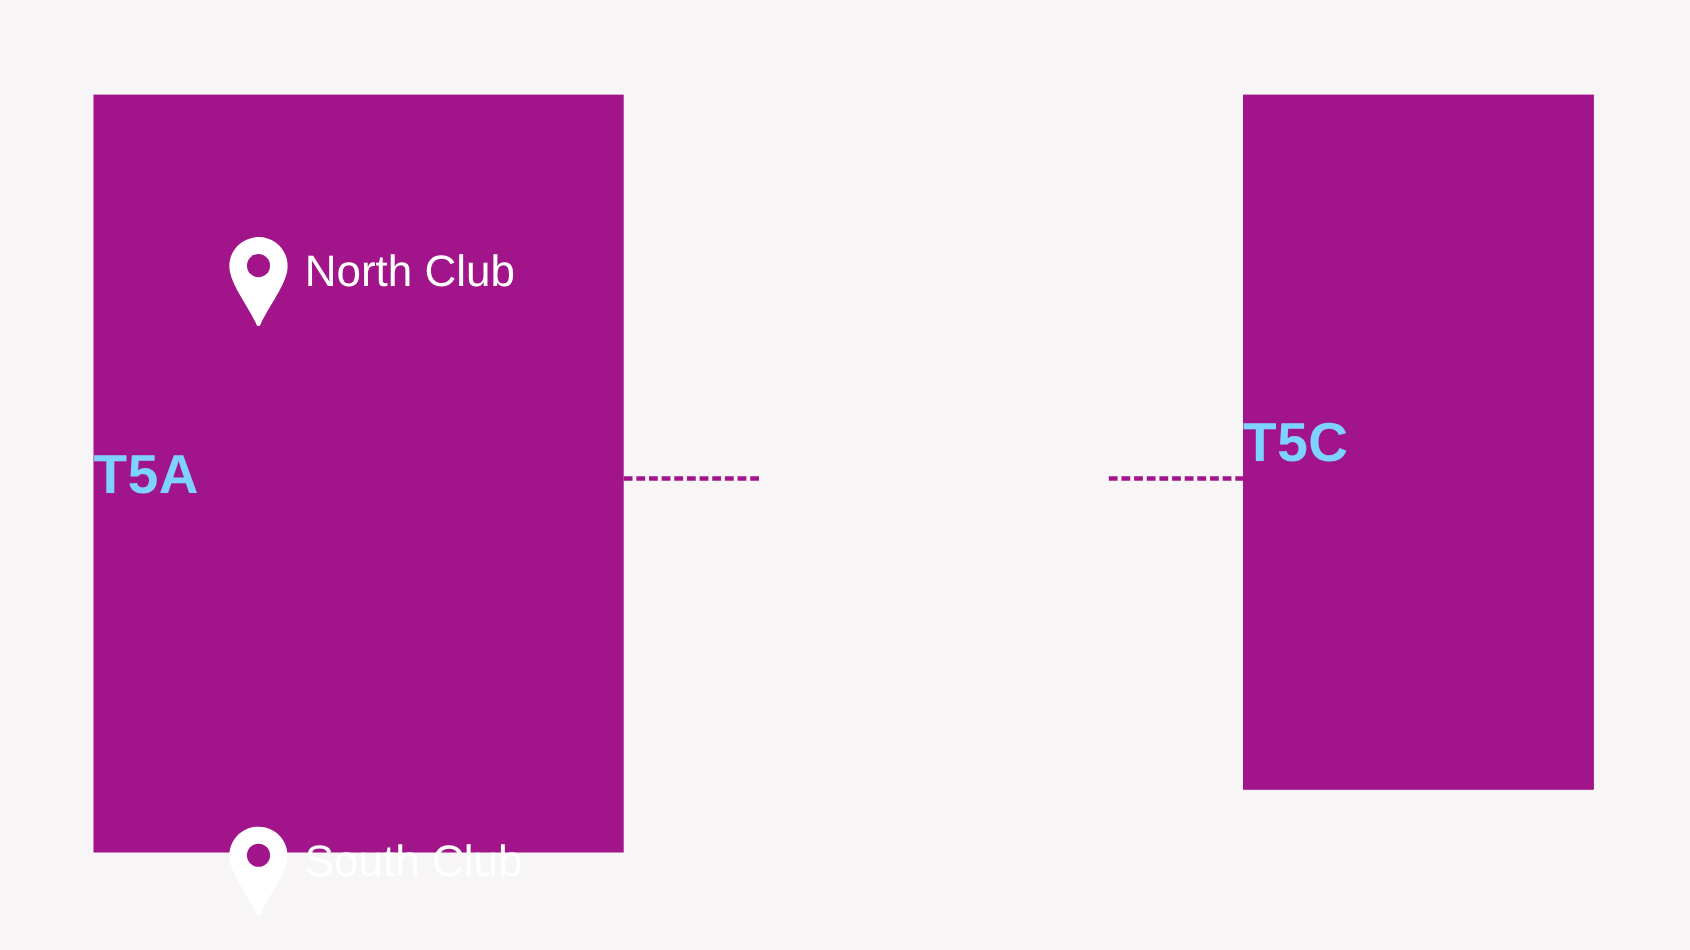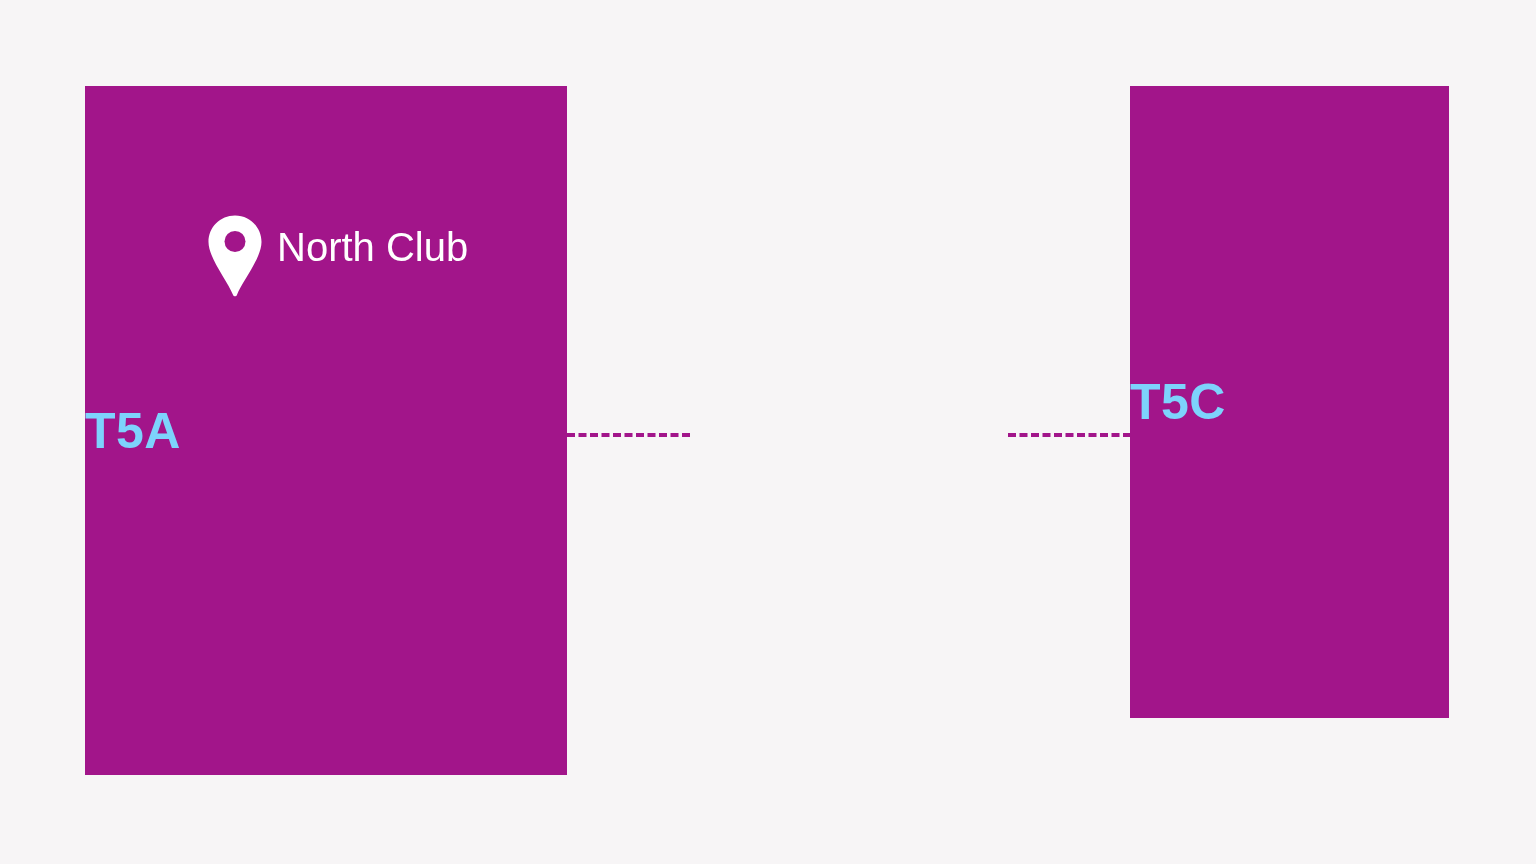--- a/index.html
+++ b/index.html
@@ -94,20 +94,27 @@
     <div class="club-marker" id="marker-north-club">
       <svg class="pin-icon" viewBox="0 0 56 84">
         <path d="M28 1.5 C13.2 1.5 1.5 13.2 1.5 28 C1.5 44 20 66 26.2 81.2 C26.8 82.7 29.2 82.7 29.8 81.2 C36 66 54.5 44 54.5 28 C54.5 13.2 42.8 1.5 28 1.5 Z" fill="#ffffff"></path>
         <circle cx="28" cy="27.5" r="10.5" fill="#a2158a"></circle>
       </svg>
       <span class="club-label">North Club</span>
     </div>
 
     <div class="terminal-code">T5A</div>
 
+    <div class="club-marker" id="marker-south-club">
+      <svg class="pin-icon" viewBox="0 0 56 84">
+        <path d="M28 1.5 C13.2 1.5 1.5 13.2 1.5 28 C1.5 44 20 66 26.2 81.2 C26.8 82.7 29.2 82.7 29.8 81.2 C36 66 54.5 44 54.5 28 C54.5 13.2 42.8 1.5 28 1.5 Z" fill="#ffffff"></path>
+        <circle cx="28" cy="27.5" r="10.5" fill="#a2158a"></circle>
+      </svg>
+      <span class="club-label">South Club</span>
+    </div>
 
   </div>
 
 
   <div class="block" id="block-t5c">
     <div class="terminal-code">T5C</div>
   </div>
 
   <div class="connector" id="connector-t5a-t5b"></div>
   <div class="connector" id="connector-t5b-t5c"></div>

